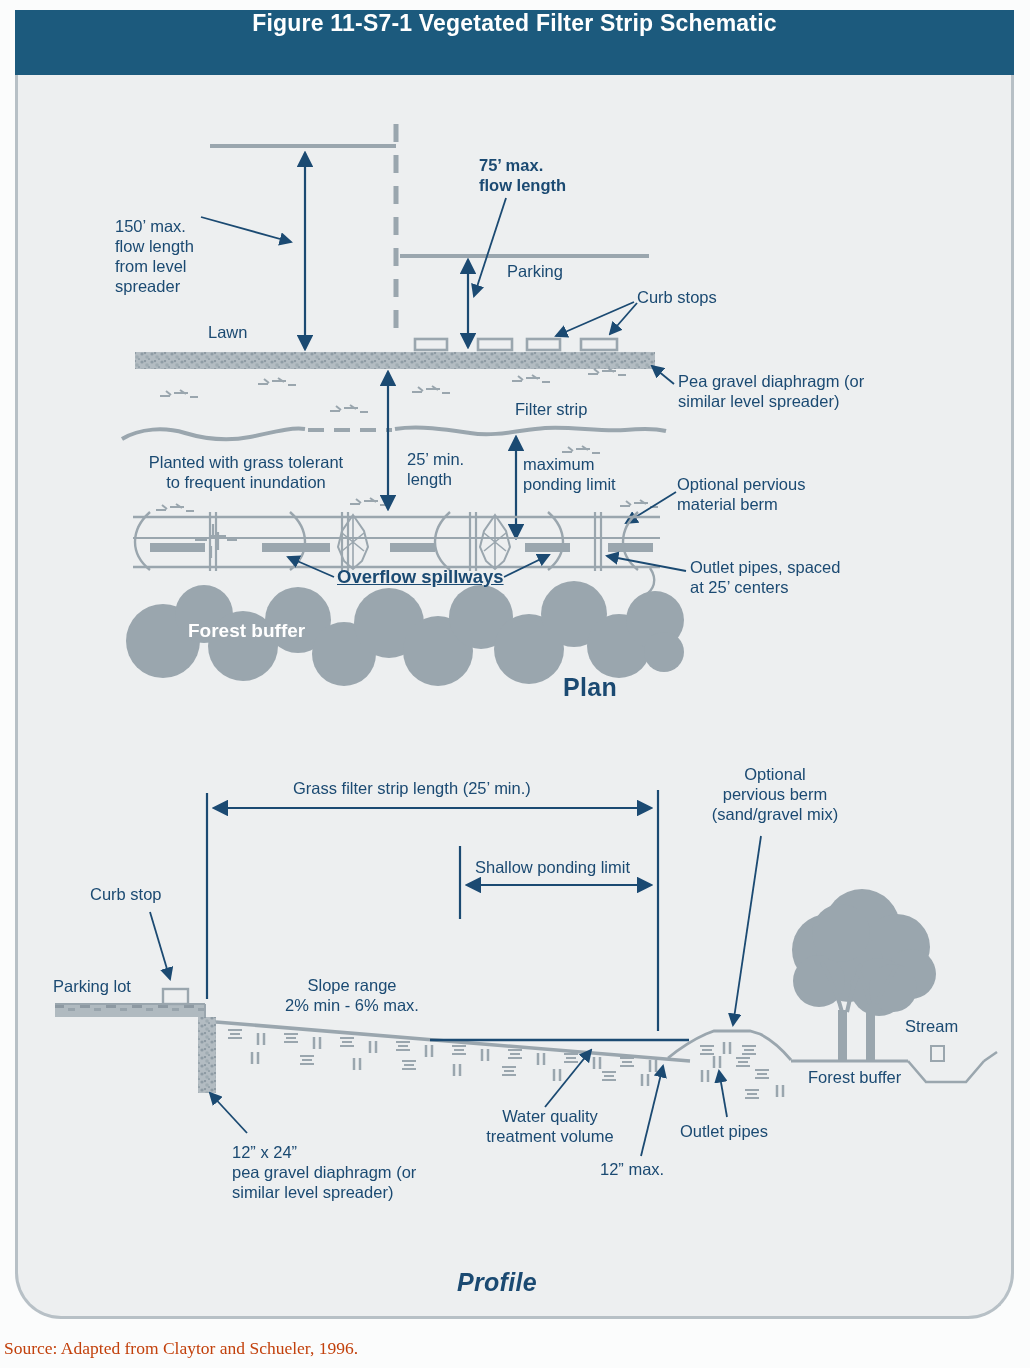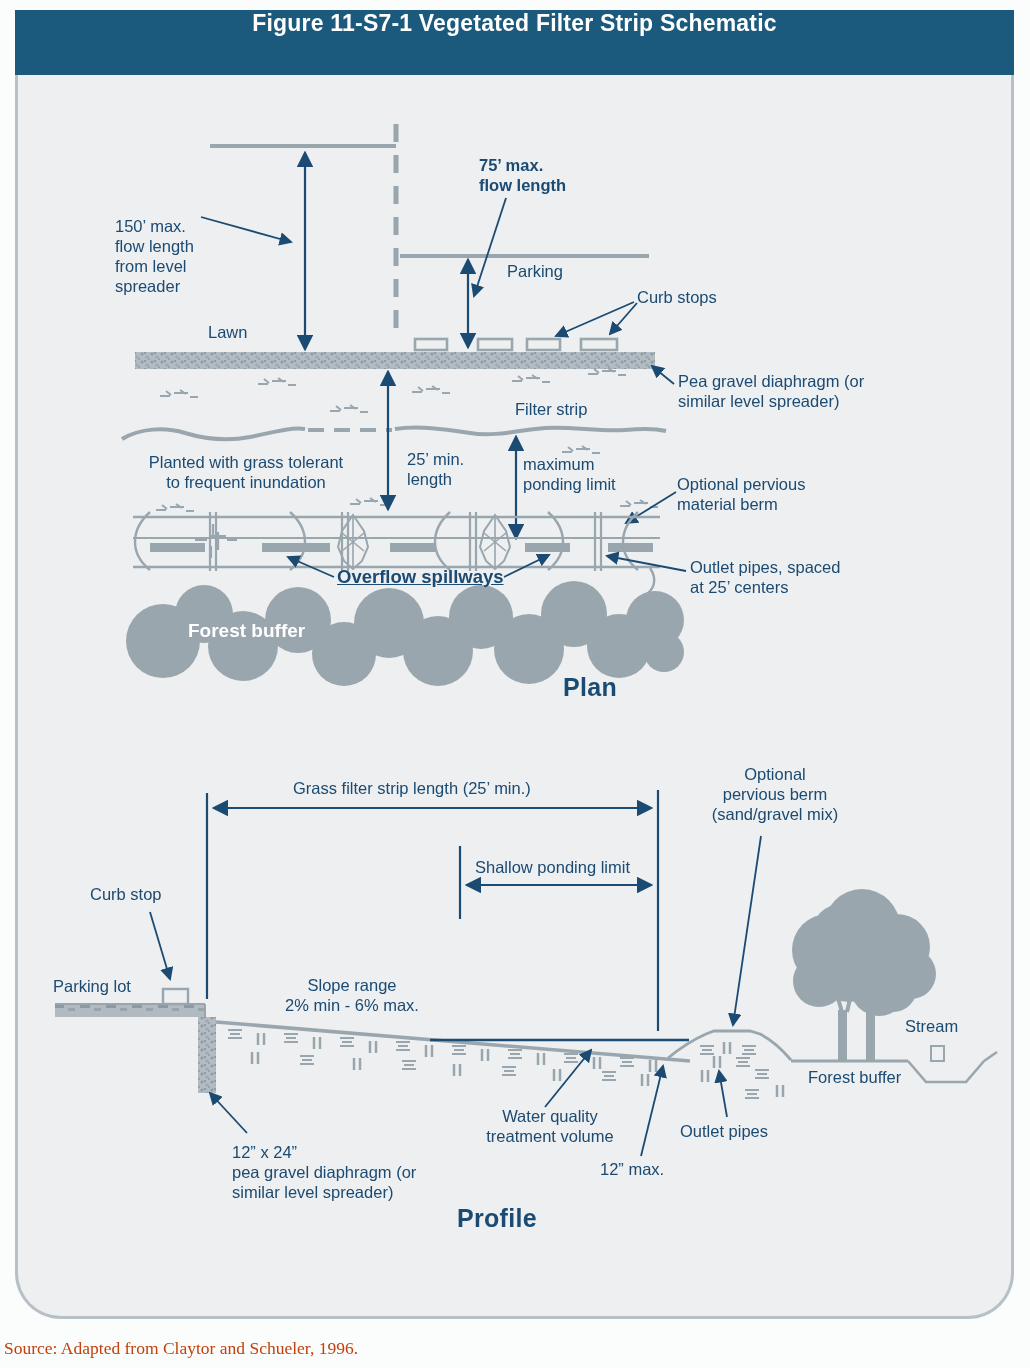--- a/index.html
+++ b/index.html
@@ -353,15 +353,15 @@
 (sand/gravel mix)</div>
 <div class="lbl" style="left:905px;top:1016px;">Stream</div>
 <div class="lbl" style="left:808px;top:1067px;">Forest buffer</div>
 <div class="lbl c" style="left:470px;top:1106px;width:160px;">Water quality
 treatment volume</div>
 <div class="lbl" style="left:680px;top:1121px;">Outlet pipes</div>
 <div class="lbl" style="left:600px;top:1159px;">12” max.</div>
 <div class="lbl" style="left:218px;top:1142px;margin-left:14px;">12” x 24”
 pea gravel diaphragm (or
 similar level spreader)</div>
-<div class="lbl big" style="left:457px;top:1203px;">Profile</div>
+<div class="lbl big" style="left:457px;top:1267px;font-style:italic;">Profile</div>
 
 <div class="src">Source: Adapted from Claytor and Schueler, 1996.</div>
 
 </body></html>

